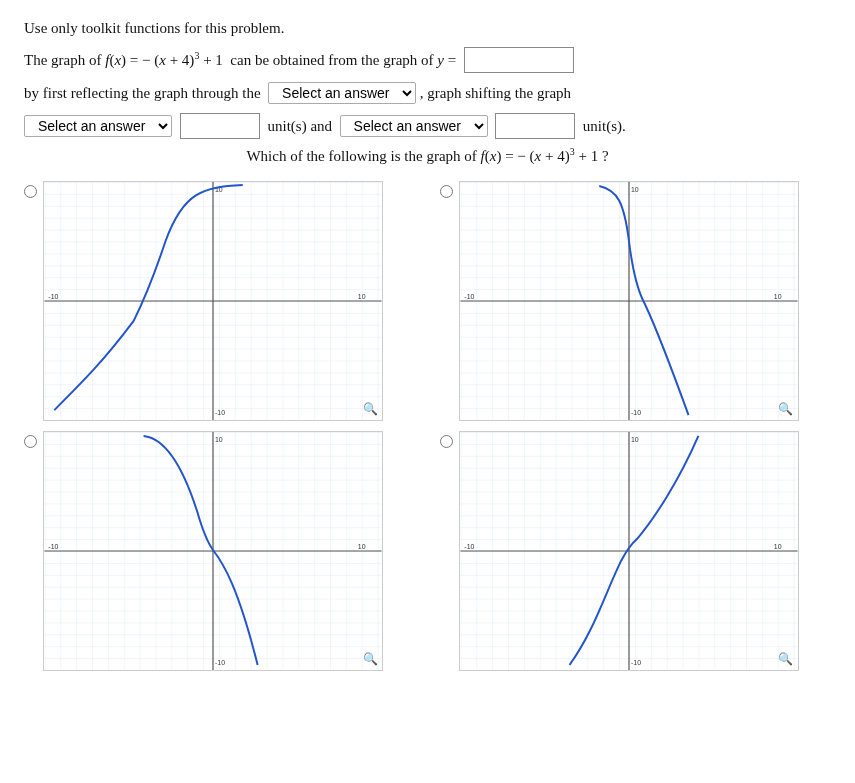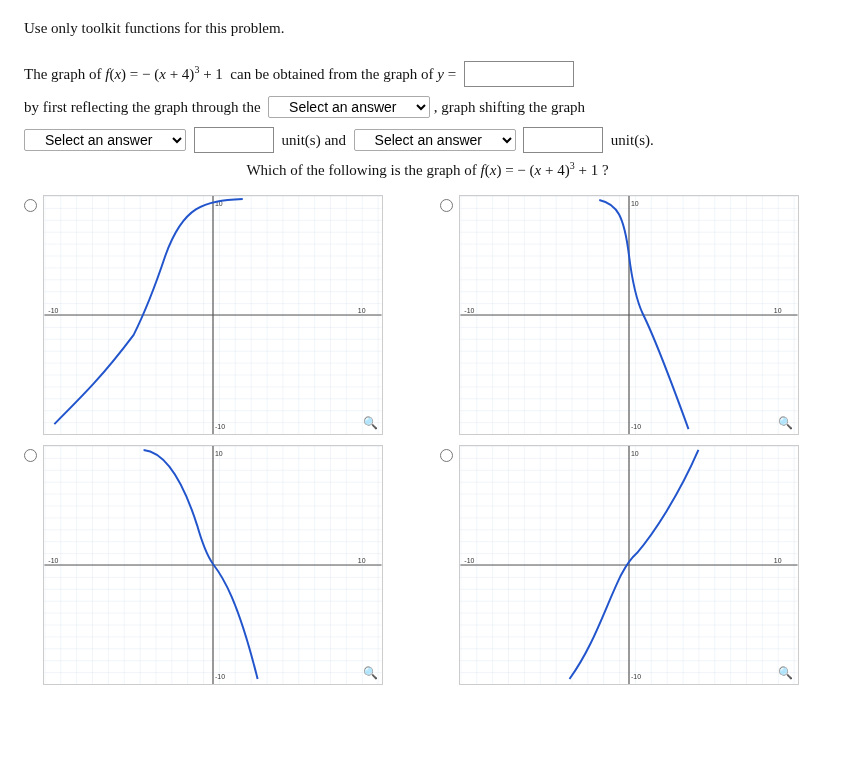--- a/index.html
+++ b/index.html
@@ -6,32 +6,32 @@
     body {
       font-family: Georgia, 'Times New Roman', serif;
       background: #fff;
       width: 855px;
       min-height: 783px;
       padding: 20px 24px;
       font-size: 15px;
       color: #111;
     }
     .instruction {
-      margin-bottom: 24px;
+      margin-bottom: 10px;
       font-size: 15px;
     }
     .problem-line {
       margin-bottom: 6px;
       line-height: 1.8;
       font-size: 15px;
     }
     select {
       border: 1px solid #aaa;
       background: #fff;
-      padding: 1px 16px;
+      padding: 1px 9px;
       font-size: 14px;
       cursor: pointer;
       border-radius: 2px;
     }
     input.answer-box {
       border: 1.5px solid #888;
       width: 110px;
       height: 26px;
       padding: 2px 4px;
       font-size: 14px;

